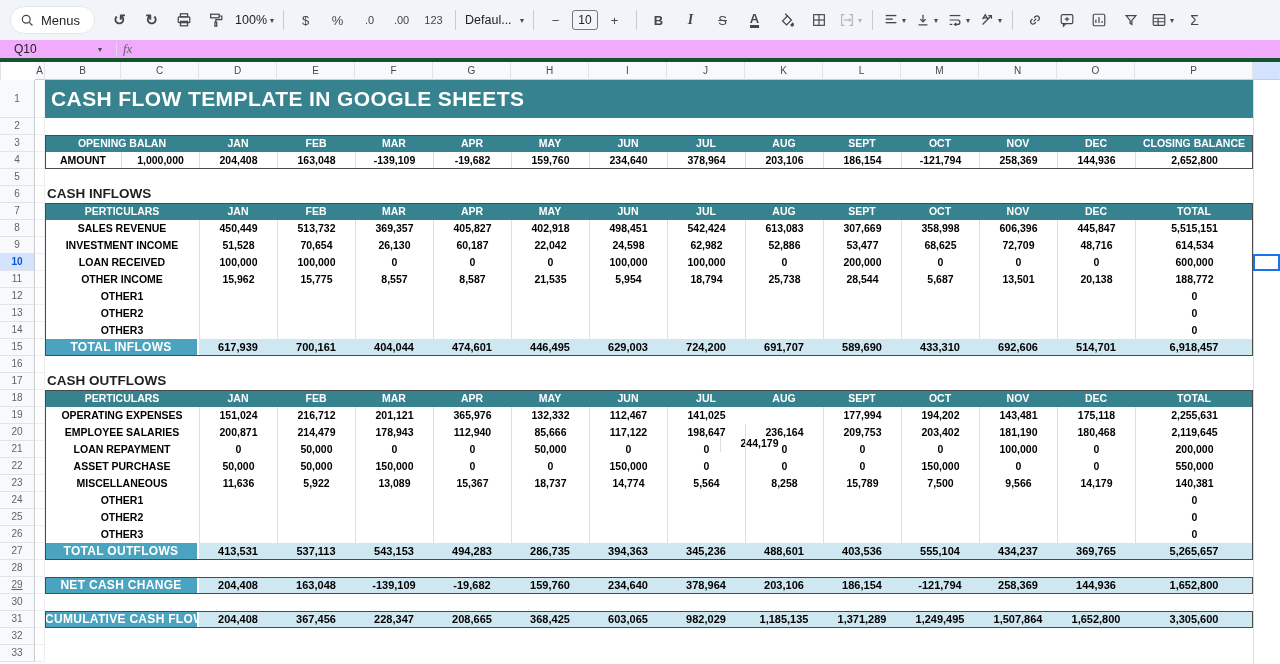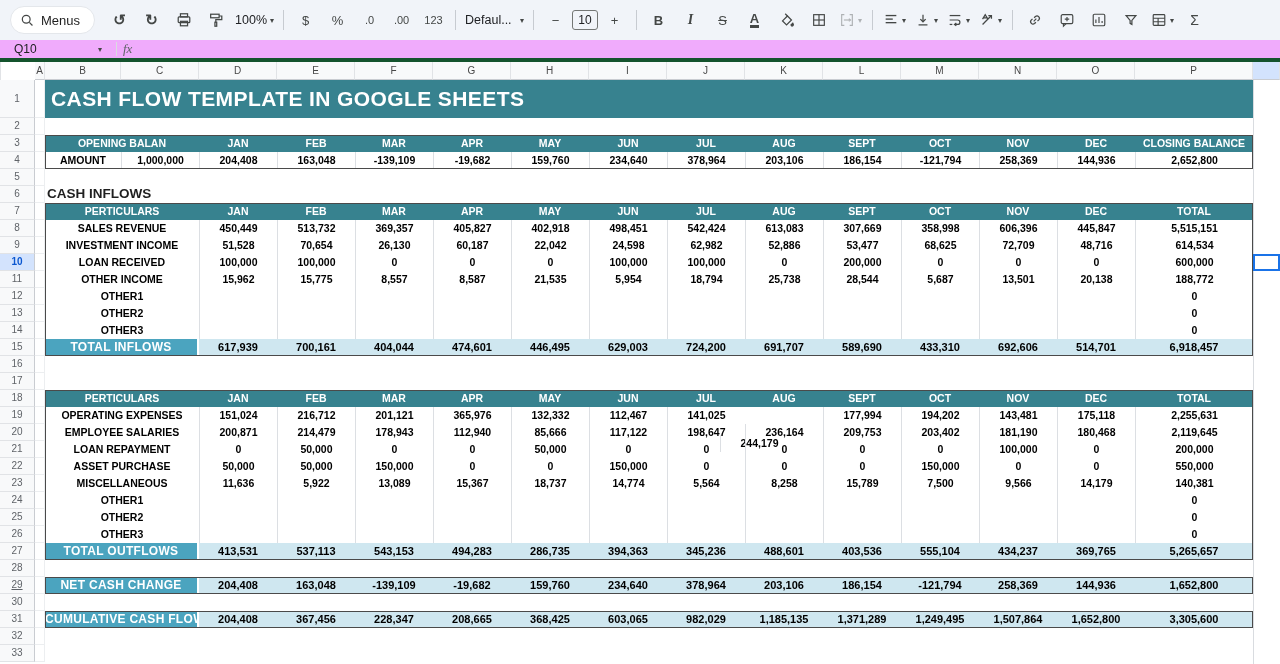--- a/index.html
+++ b/index.html
@@ -452,20 +452,21 @@
     <div class="abs band-vcell" style="left: 511px; top: 277px; width: 78px; height: 17px; line-height: 16px;">446,495</div>
     <div class="abs band-vcell" style="left: 589px; top: 277px; width: 78px; height: 17px; line-height: 16px;">629,003</div>
     <div class="abs band-vcell" style="left: 667px; top: 277px; width: 78px; height: 17px; line-height: 16px;">724,200</div>
     <div class="abs band-vcell" style="left: 745px; top: 277px; width: 78px; height: 17px; line-height: 16px;">691,707</div>
     <div class="abs band-vcell" style="left: 823px; top: 277px; width: 78px; height: 17px; line-height: 16px;">589,690</div>
     <div class="abs band-vcell" style="left: 901px; top: 277px; width: 78px; height: 17px; line-height: 16px;">433,310</div>
     <div class="abs band-vcell" style="left: 979px; top: 277px; width: 78px; height: 17px; line-height: 16px;">692,606</div>
     <div class="abs band-vcell" style="left: 1057px; top: 277px; width: 78px; height: 17px; line-height: 16px;">514,701</div>
     <div class="abs band-vcell" style="left: 1135px; top: 277px; width: 118px; height: 17px; line-height: 16px;">6,918,457</div>
     <div class="abs outline" style="left: 45px; top: 141px; width: 1208px; height: 153px; line-height: 152px;"></div>
+    <div class="abs section-title" style="left: 47px; top: 311px; width: 400px; height: 17px; line-height: 16px;">CASH OUTFLOWS</div>
     <div class="abs hdr-band" style="left: 45px; top: 328px; width: 1208px; height: 17px; line-height: 16px;"></div>
     <div class="abs hdr-cell" style="left: 45px; top: 328px; width: 154px; height: 17px; line-height: 16px;">PERTICULARS</div>
     <div class="abs hdr-cell" style="left: 199px; top: 328px; width: 78px; height: 17px; line-height: 16px;">JAN</div>
     <div class="abs hdr-cell" style="left: 277px; top: 328px; width: 78px; height: 17px; line-height: 16px;">FEB</div>
     <div class="abs hdr-cell" style="left: 355px; top: 328px; width: 78px; height: 17px; line-height: 16px;">MAR</div>
     <div class="abs hdr-cell" style="left: 433px; top: 328px; width: 78px; height: 17px; line-height: 16px;">APR</div>
     <div class="abs hdr-cell" style="left: 511px; top: 328px; width: 78px; height: 17px; line-height: 16px;">MAY</div>
     <div class="abs hdr-cell" style="left: 589px; top: 328px; width: 78px; height: 17px; line-height: 16px;">JUN</div>
     <div class="abs hdr-cell" style="left: 667px; top: 328px; width: 78px; height: 17px; line-height: 16px;">JUL</div>
     <div class="abs hdr-cell" style="left: 745px; top: 328px; width: 78px; height: 17px; line-height: 16px;">AUG</div>

